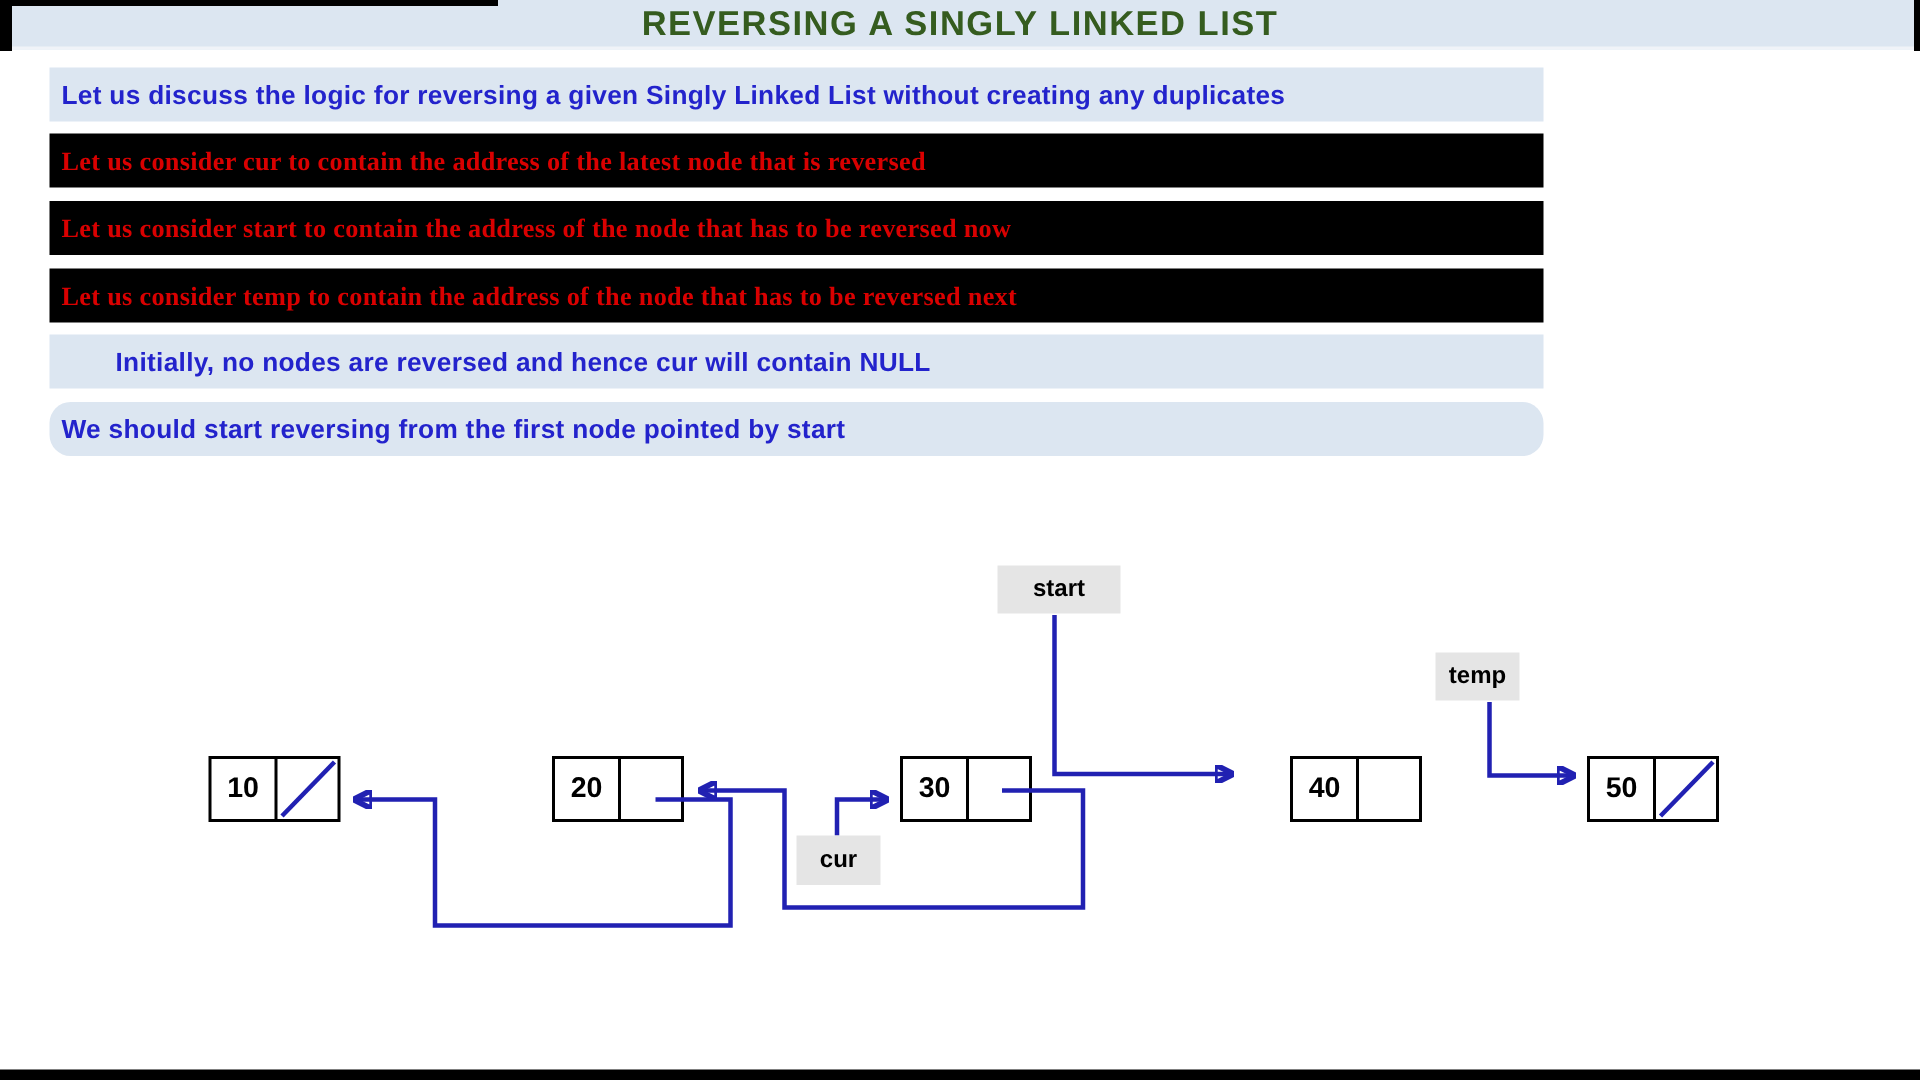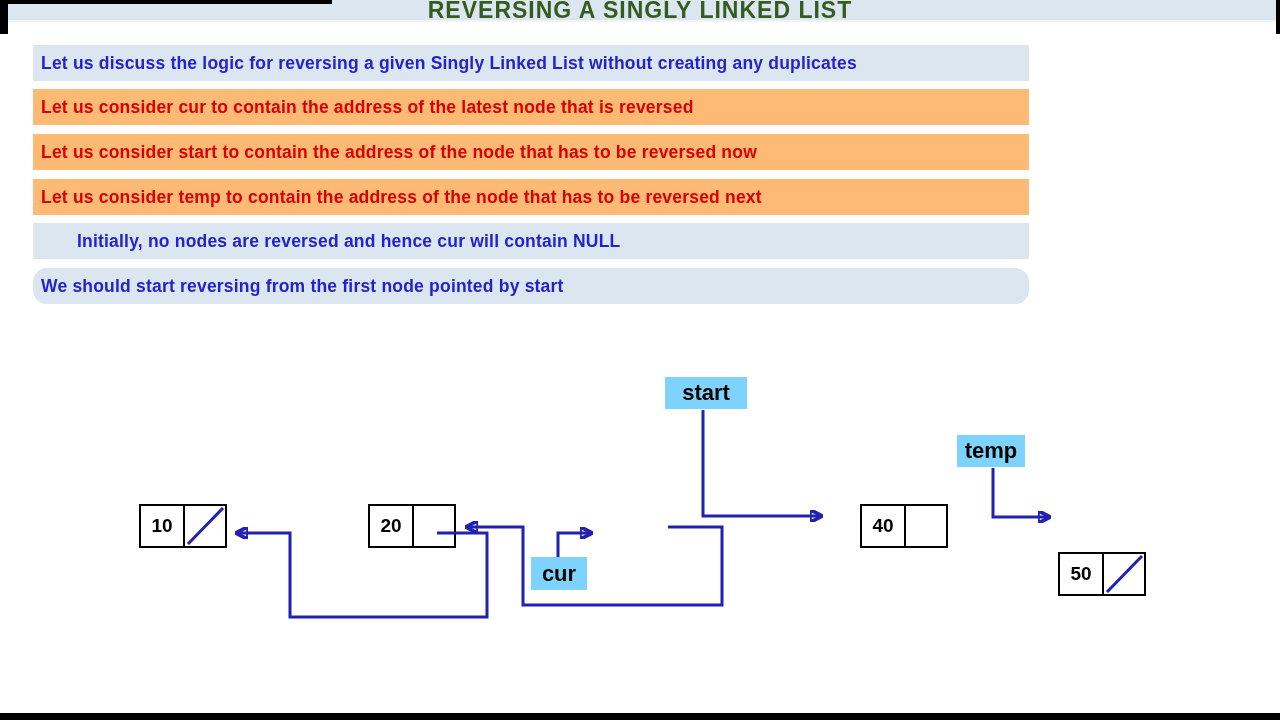--- a/index.html
+++ b/index.html
@@ -6,50 +6,50 @@
   body { background:#555; font-family:"Liberation Sans", sans-serif; }
   .frame { position:relative; width:1280px; height:720px; background:#ffffff; overflow:hidden; }
 
   
   .strip { position:absolute; background:#000; }
   .strip.top    { left:0; top:0; width:332px; height:4px; }
   .strip.left   { left:0; top:0; width:8px; height:34px; }
   .strip.right  { right:0; top:0; width:4px; height:34px; }
   .strip.bottom { left:0; bottom:0; width:1280px; height:7px; }
 
-  .titlebar { position:absolute; left:0; top:0; width:1280px; height:22px;
+  .titlebar { position:absolute; left:0; top:0; width:1280px; height:33px;
               background:#dce6f1; border-bottom:2px solid #f0f3f8;
               display:flex; align-items:center; justify-content:center; }
   .titlebar .title { font-size:23px; font-weight:bold; color:#355c1f; letter-spacing:1px; }
 
   .bar { position:absolute; left:33px; width:996px; height:36px;
          display:flex; align-items:center; padding-left:8px;
          font-weight:bold; font-size:17.5px; letter-spacing:0.2px; white-space:nowrap; }
   .bar.blue   { background:#dce6f1; color:#2323cc; }
-  .bar.yellow { background:#fdba74; color:#d90000; }
+  .bar.yellow { background:#000000; color:#d90000;font-family:Liberation Serif, serif; }
   .bar1 { top:45px; }  .bar2 { top:89px; }  .bar3 { top:134px; }
   .bar4 { top:179px; } .bar5 { top:223px;padding-left:44px; } .bar6 { top:268px;border-radius:14px; }
 
   
   .node { position:absolute; top:504px; width:88px; height:44px;
           display:flex; border:2px solid #000; background:#fff; }
   .node .cell-data { width:44px; border-right:2px solid #000;
           display:flex; align-items:center; justify-content:center;
           font-weight:bold; font-size:19px; color:#000; }
   .node .cell-ptr { flex:1; position:relative; }
   .node .cell-ptr svg { position:absolute; left:0; top:0; }
   .n10 { left:139px; } .n20 { left:368px; } .n30 { left:600px; }
-  .n40 { left:860px; } .n50 { left:1058px;margin-top:48px; }
+  .n40 { left:860px; } .n50 { left:1058px; }
 
   
-  .ptr-label { position:absolute; background:#7dd3fc; color:#000;
-               font-weight:bold; font-size:22px;
+  .ptr-label { position:absolute; background:#e5e5e5; color:#000;
+               font-weight:bold; font-size:16px;
                display:flex; align-items:center; justify-content:center; }
   .lbl-start { left:665px; top:377px; width:82px; height:32px; }
-  .lbl-temp  { left:957px; top:435px; width:68px; height:32px; }
+  .lbl-temp  { left:957px; top:435px; width:56px; height:32px; }
   .lbl-cur   { left:531px; top:557px; width:56px; height:33px; }
 
   .wires { position:absolute; left:0; top:0; width:1280px; height:720px; pointer-events:none; }
   .wires path { fill:none; stroke:#2121b2; stroke-width:3; }
 </style>
 </head>
 <body>
 
 <div class="frame">
 
@@ -67,20 +67,24 @@
   <div class="node n10">
     <div class="cell-data">10</div>
     <div class="cell-ptr">
       <svg width="40" height="40">
         <line x1="3" y1="38" x2="38" y2="2" stroke="#2121b2" stroke-width="3"></line>
       </svg>
     </div>
   </div>
   <div class="node n20">
     <div class="cell-data">20</div>
+    <div class="cell-ptr"></div>
+  </div>
+  <div class="node n30">
+    <div class="cell-data">30</div>
     <div class="cell-ptr"></div>
   </div>
   <div class="node n40">
     <div class="cell-data">40</div>
     <div class="cell-ptr"></div>
   </div>
   <div class="node n50">
     <div class="cell-data">50</div>
     <div class="cell-ptr">
       <svg width="40" height="40">

